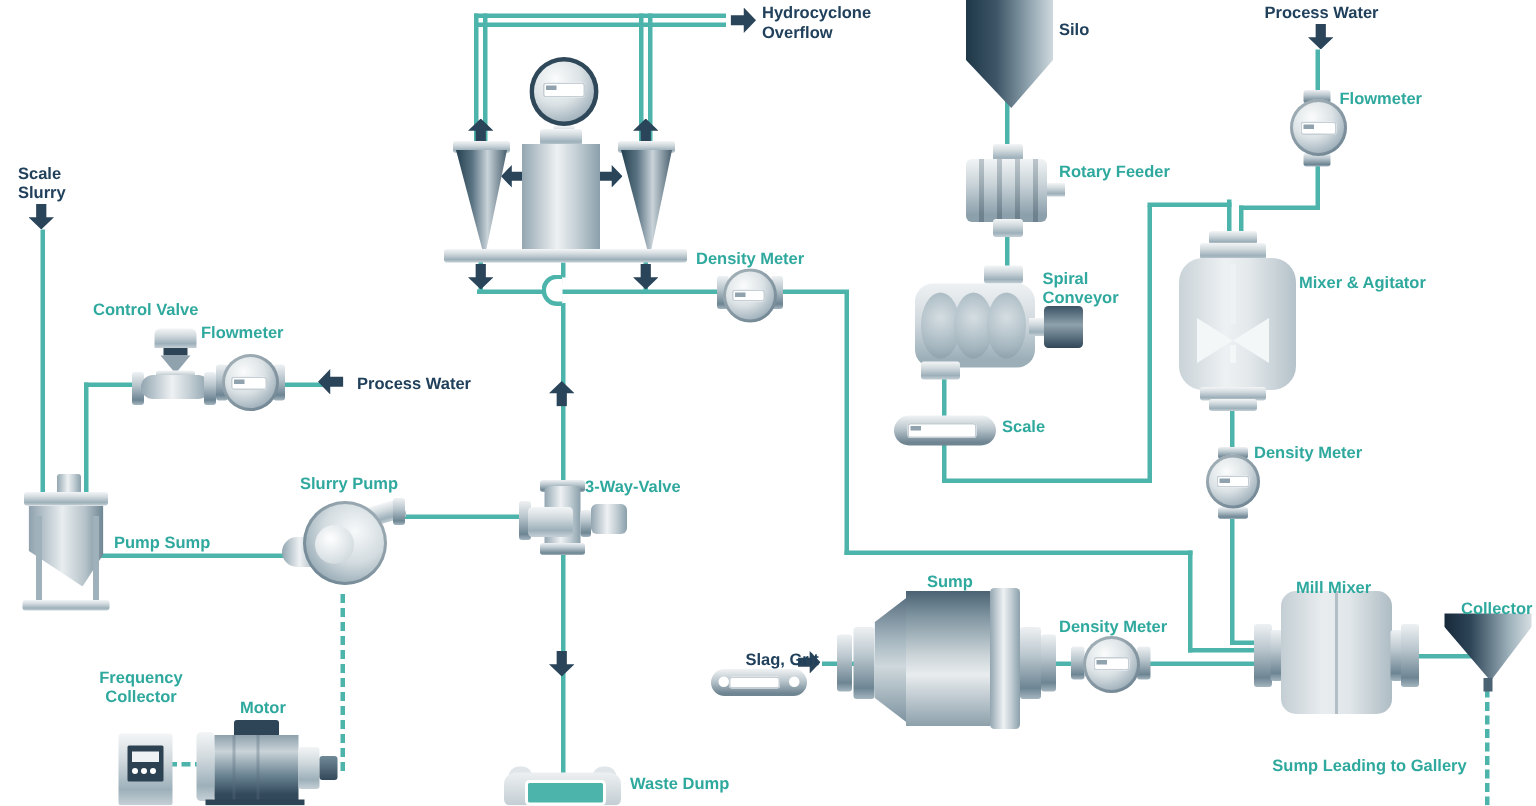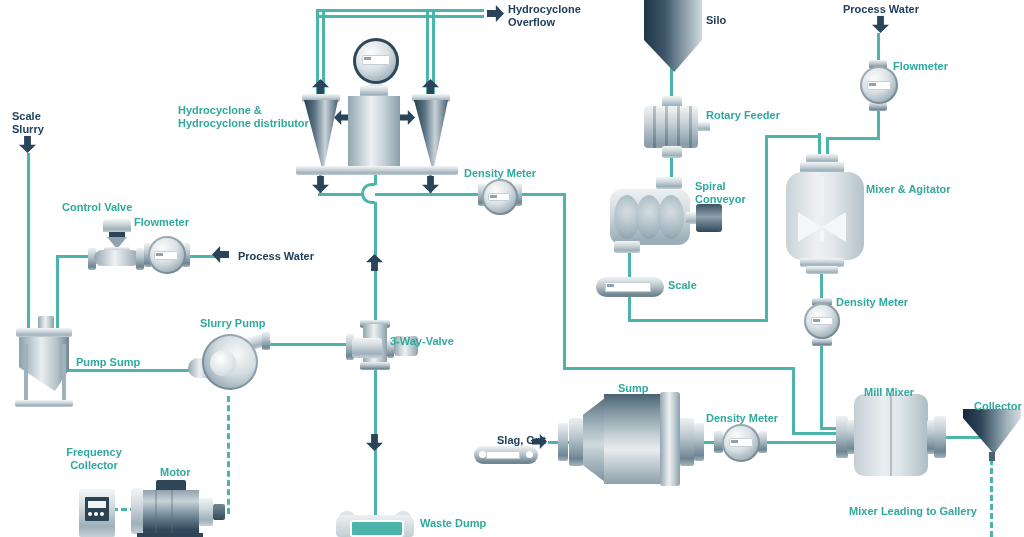--- a/index.html
+++ b/index.html
@@ -307,44 +307,40 @@
   <div class="lbl" style="left:62px;top:201px">Control Valve</div>
   <div class="lbl" style="left:134px;top:216px">Flowmeter</div>
   <div class="lbl navy" style="left:238px;top:250px">Process Water</div>
   <div class="lbl" style="left:76px;top:356px">Pump Sump</div>
   <div class="lbl" style="left:200px;top:317px">Slurry Pump</div>
   <div class="lbl c" style="left:56px;top:446px;width:76px">
     <div>Frequency</div>
       <div>Collector</div>
   </div>
   <div class="lbl" style="left:160px;top:466px">Motor</div>
-  <div class="lbl" style="left:178px;top:104px">
-    <div>Hydrocyclone &amp;</div>
-      <div>Hydrocyclone distributor</div>
-  </div>
   <div class="lbl navy" style="left:508px;top:3px">
     <div>Hydrocyclone</div>
       <div>Overflow</div>
   </div>
   <div class="lbl" style="left:464px;top:167px">Density Meter</div>
-  <div class="lbl" style="left:390px;top:335px">3-Way-Valve</div>
+  <div class="lbl" style="left:390px;top:319px">3-Way-Valve</div>
   <div class="lbl" style="left:420px;top:517px">Waste Dump</div>
   <div class="lbl navy" style="left:706px;top:14px">Silo</div>
   <div class="lbl" style="left:706px;top:109px">Rotary Feeder</div>
   <div class="lbl" style="left:695px;top:180px">
     <div>Spiral</div>
       <div>Conveyor</div>
   </div>
   <div class="lbl" style="left:668px;top:279px">Scale</div>
   <div class="lbl navy" style="left:843px;top:3px">Process Water</div>
   <div class="lbl" style="left:893px;top:60px">Flowmeter</div>
   <div class="lbl" style="left:866px;top:183px">Mixer &amp; Agitator</div>
   <div class="lbl" style="left:836px;top:296px">Density Meter</div>
   <div class="lbl navy" style="left:497px;top:434px">Slag, Grit</div>
   <div class="lbl" style="left:618px;top:382px">Sump</div>
   <div class="lbl" style="left:706px;top:412px">Density Meter</div>
   <div class="lbl" style="left:864px;top:386px">Mill Mixer</div>
   <div class="lbl" style="left:974px;top:400px">Collector</div>
   <div class="lbl c" style="left:818px;top:505px;width:190px;white-space:normal">
-      <div>Mixer Leading to Gallery</div>
+      <div>Sump Leading to Gallery</div>
   </div>
 
 </div>
 
 </body></html>

